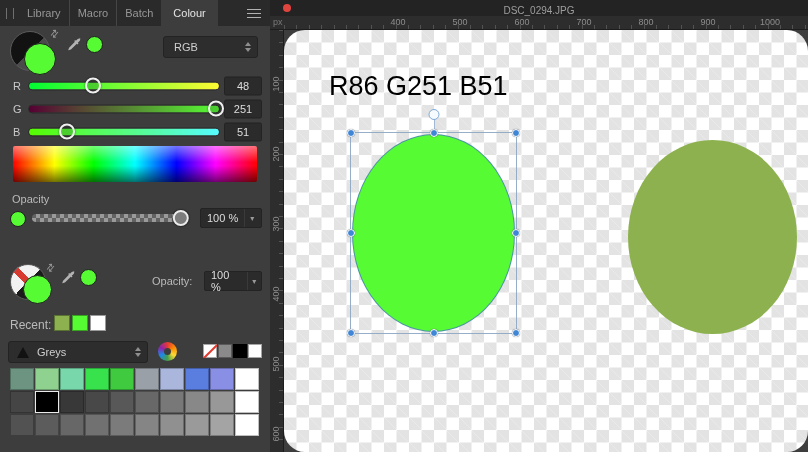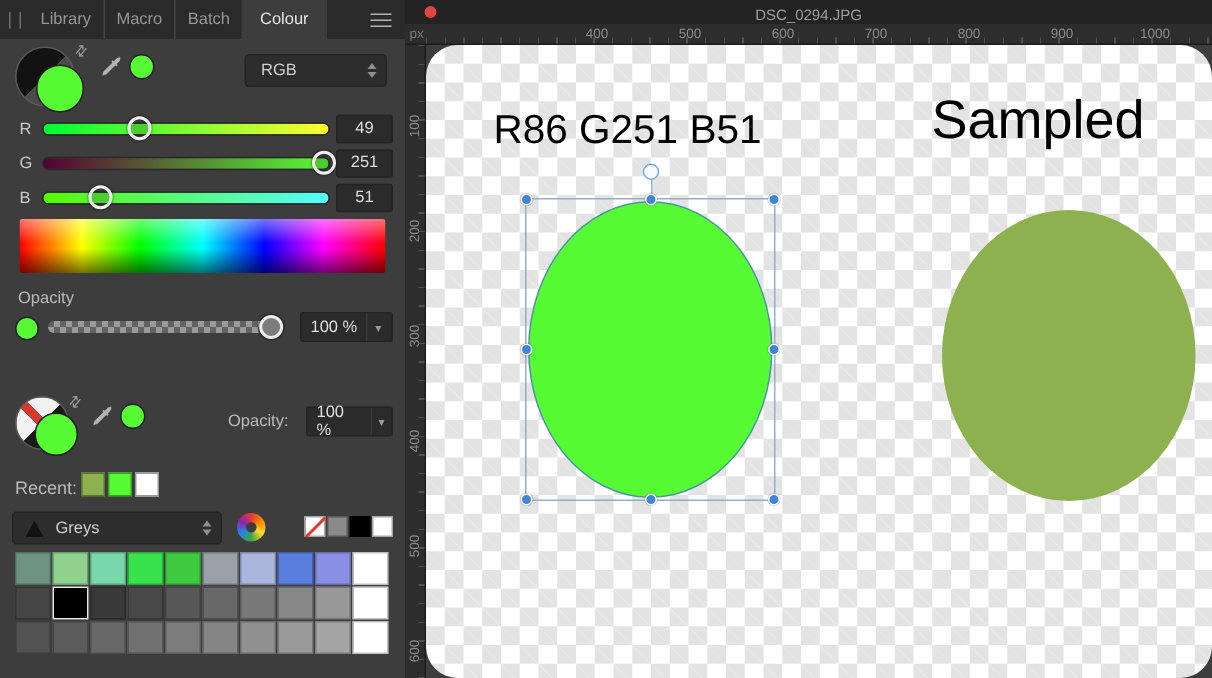--- a/index.html
+++ b/index.html
@@ -138,21 +138,21 @@
           <i class="d"></i>
         </div>
     </div>
 
     <div class="sliders">
         <div class="srow">
           <span class="slbl">R</span>
           <div class="strack" style="background: linear-gradient(to right, rgb(0, 251, 51), rgb(255, 251, 51));">
             <div class="sknob" style="left: 33.7255%;"></div>
           </div>
-          <div class="sval">49</div>
+          <div class="sval">48</div>
         </div>
         <div class="srow">
           <span class="slbl">G</span>
           <div class="strack" style="background: linear-gradient(to right, rgb(86, 0, 51), rgb(86, 255, 51));">
             <div class="sknob" style="left: 98.4314%;"></div>
           </div>
           <div class="sval">251</div>
         </div>
         <div class="srow">
           <span class="slbl">B</span>
@@ -273,21 +273,20 @@
         <span class="rvnum" style="top: 119px;">200</span>
         <span class="rvnum" style="top: 189px;">300</span>
         <span class="rvnum" style="top: 259px;">400</span>
         <span class="rvnum" style="top: 329px;">500</span>
         <span class="rvnum" style="top: 399px;">600</span>
       </div>
   </div>
 
   <div class="viewport">
     <div class="lbl1">R86 G251 B51</div>
-    <div class="lbl2">Sampled</div>
 
     <div class="ellipse1" style="background: rgb(86, 251, 51);"></div>
     <div class="selbox">
       <div class="rotline"></div>
       <div class="rot"></div>
       <div class="h tl"></div>
       <div class="h tm"></div>
       <div class="h tr"></div>
       <div class="h ml"></div>
       <div class="h mr"></div>

